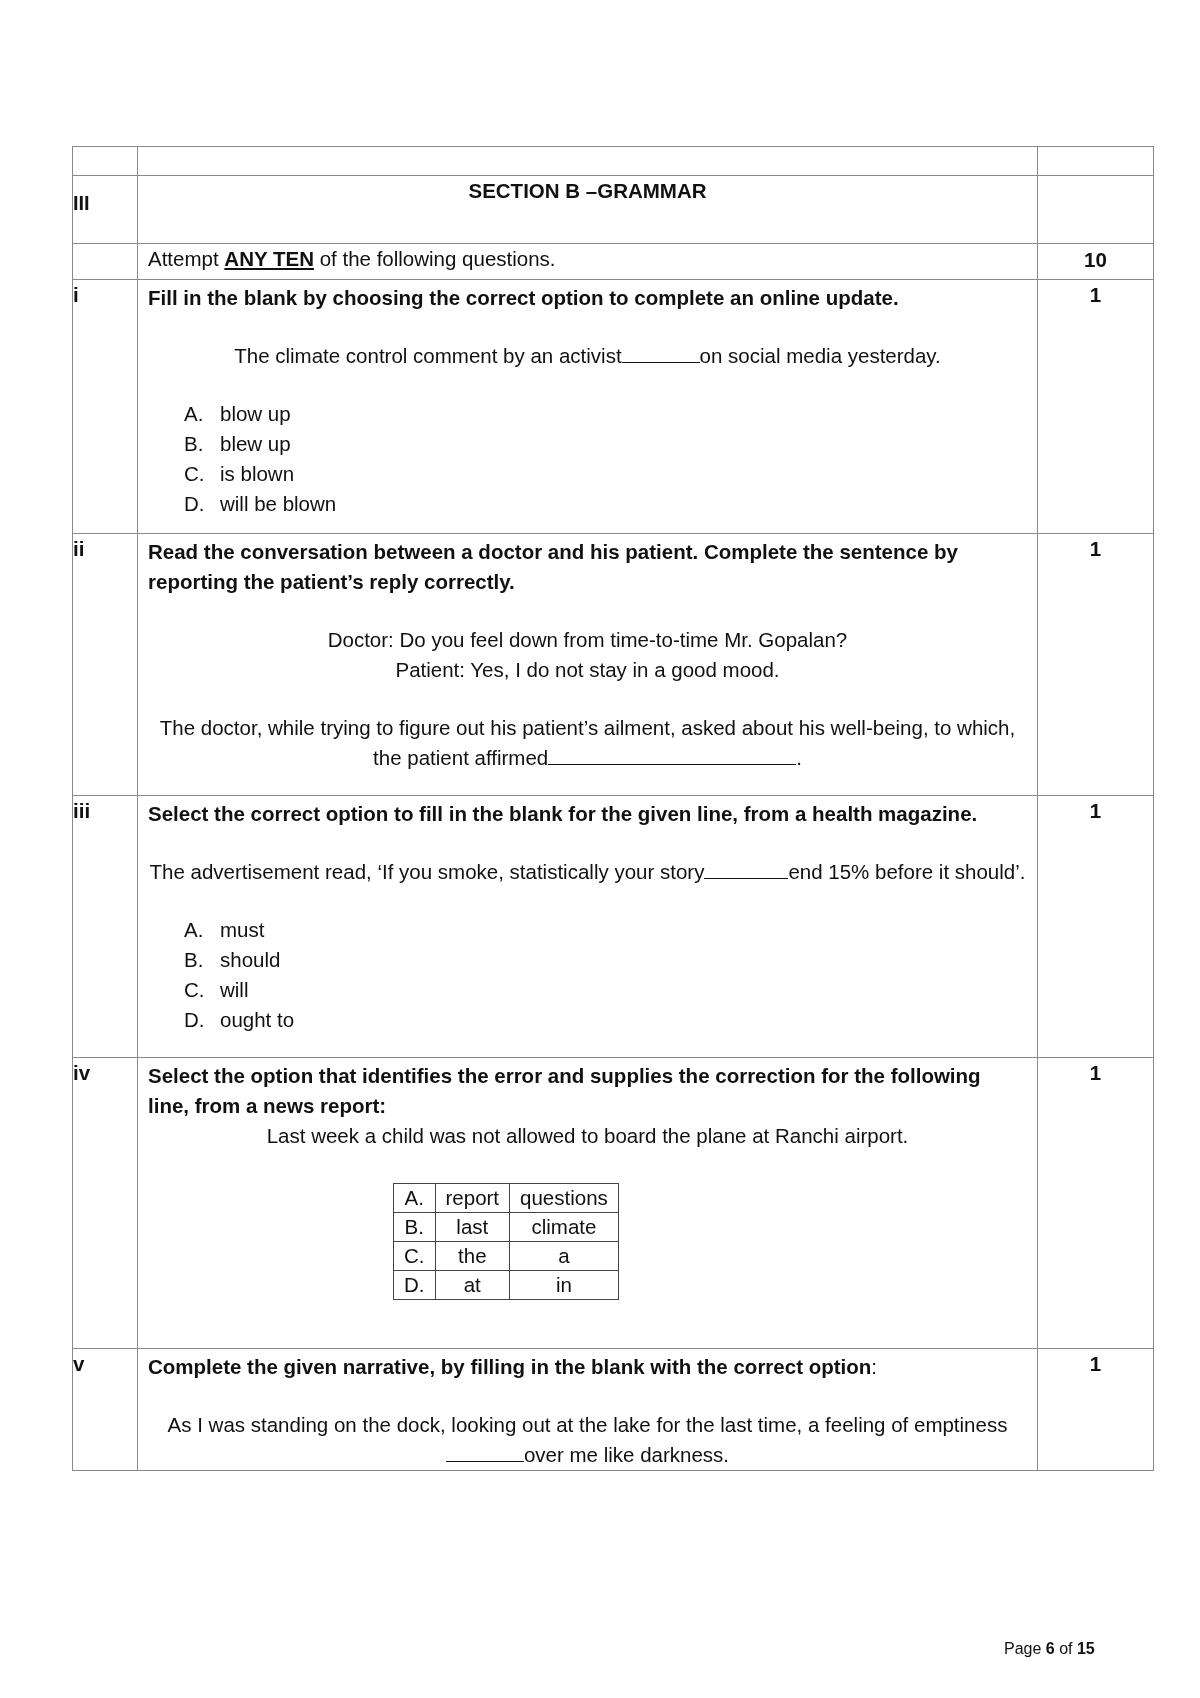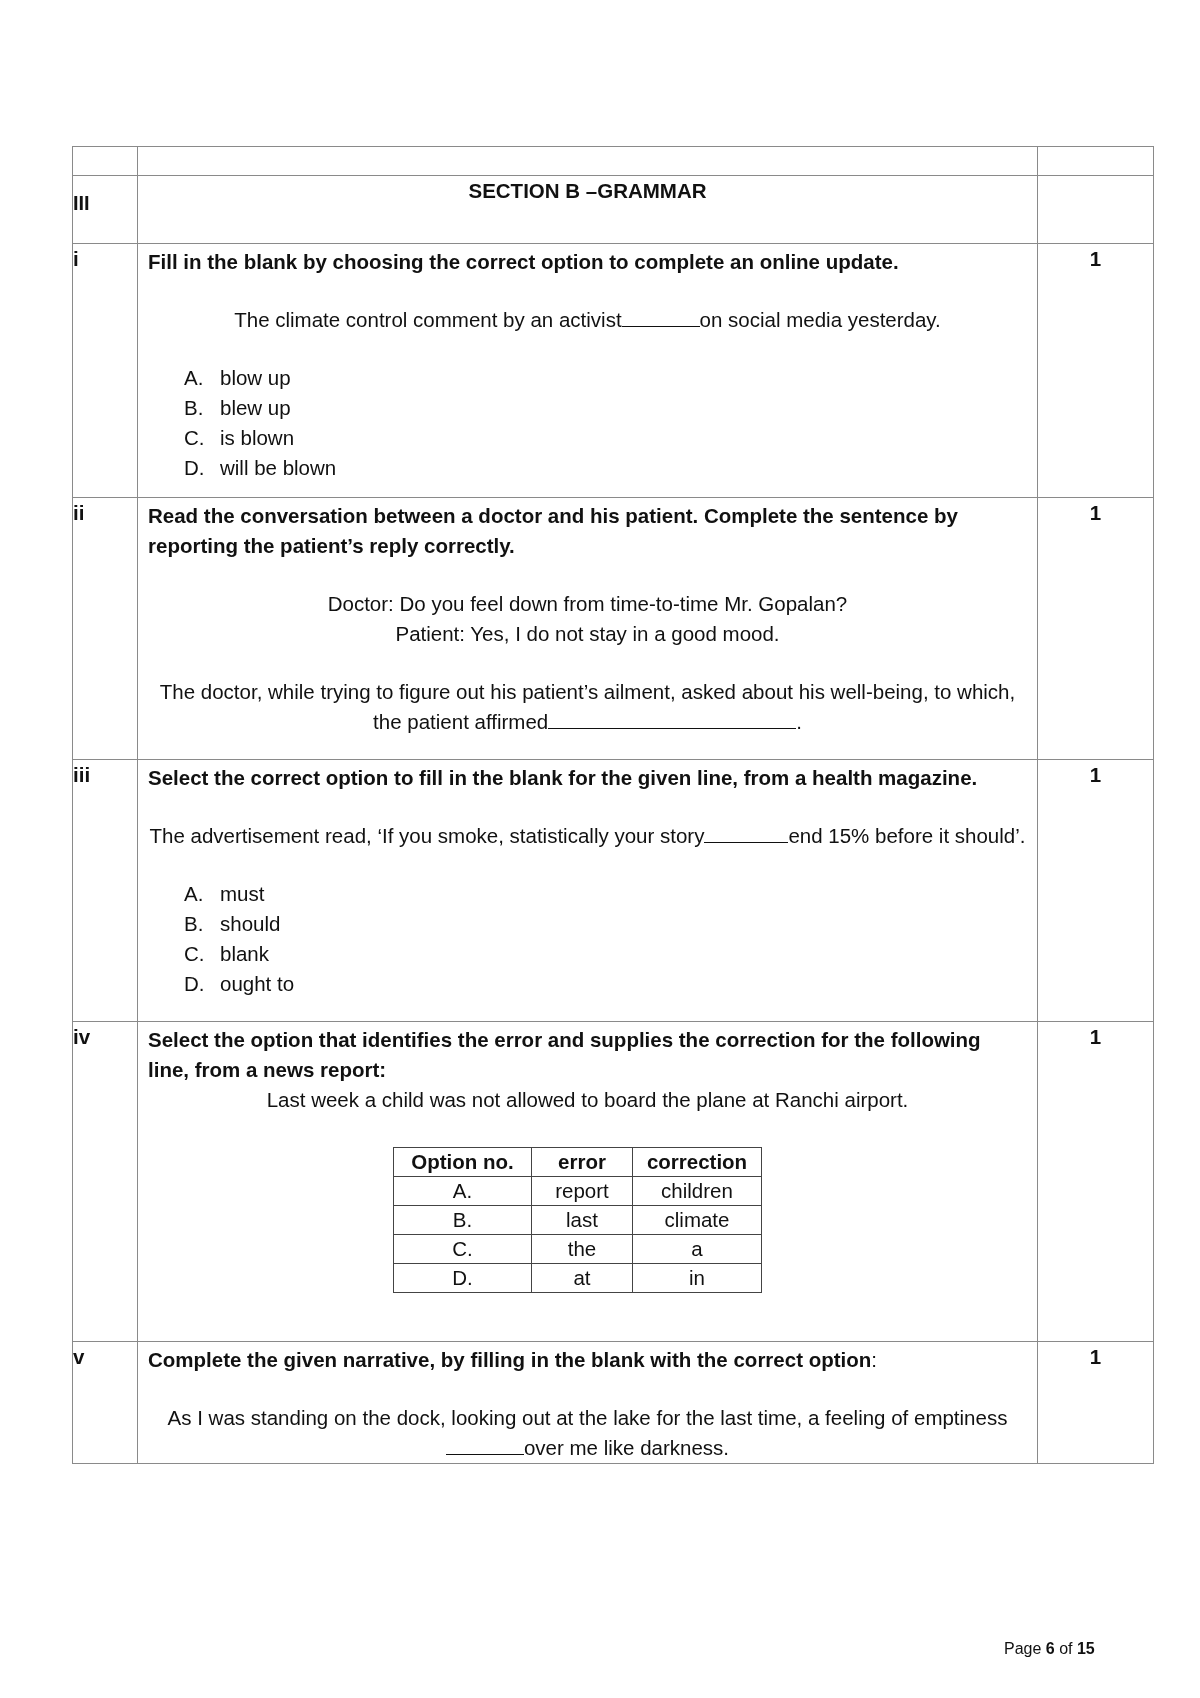--- a/index.html
+++ b/index.html
@@ -43,20 +43,25 @@
   <tbody>
       <tr class="row-blank">
     <td class="col-no"></td>
     <td class="col-q"></td>
     <td class="col-m"></td>
   </tr>
   <tr class="row-section">
     <td class="col-no">III</td>
     <td class="col-q section-title">SECTION B –GRAMMAR</td>
     <td class="col-m"></td>
+  </tr>
+  <tr class="row-instr">
+    <td class="col-no"></td>
+    <td class="col-q"><span>Attempt </span><span class="instr-em">ANY TEN</span><span> of the following questions.</span></td>
+    <td class="col-m">10</td>
   </tr>
 
   <tr>
     <td class="col-no">i</td>
     <td class="col-q">
       <div class="cell-inner" style="padding-bottom:14px;">
         <p class="qtitle">Fill in the blank by choosing the correct option to complete an online update.</p>
         <div class="gap"></div>
         <p class="qtext"><span>The climate control comment by an activist</span><span class="blank b-short"></span><span>on social media yesterday.</span></p>
         <div class="gap"></div>
@@ -110,49 +115,44 @@
           <li>
                 <span class="letter">A.</span>
                 <span>must</span>
               </li>
           <li>
                 <span class="letter">B.</span>
                 <span>should</span>
               </li>
           <li>
                 <span class="letter">C.</span>
-                <span>blank</span>
+                <span>will</span>
               </li>
           <li>
                 <span class="letter">D.</span>
                 <span>ought to</span>
               </li>
         </ul>
       </div>
     </td>
     <td class="col-m">1</td>
   </tr>
 
   <tr>
     <td class="col-no">iv</td>
     <td class="col-q">
       <div class="cell-inner" style="padding-bottom:0;">
         <p class="qtitle">Select the option that identifies the error and supplies the correction for the following line, from a news report:</p>
         <p class="qtext">Last week a child was not allowed to board the plane at Ranchi airport.</p>
         <table class="err-table">
           <tbody>
-                <tr>
-            <th class="c1">Option no.</th>
-            <th class="c2">error</th>
-            <th class="c3">correction</th>
-          </tr>
           <tr>
             <td>A.</td>
             <td>report</td>
-            <td>children</td>
+            <td>questions</td>
           </tr>
           <tr>
             <td>B.</td>
             <td>last</td>
             <td>climate</td>
           </tr>
           <tr>
             <td>C.</td>
             <td>the</td>
             <td>a</td>

